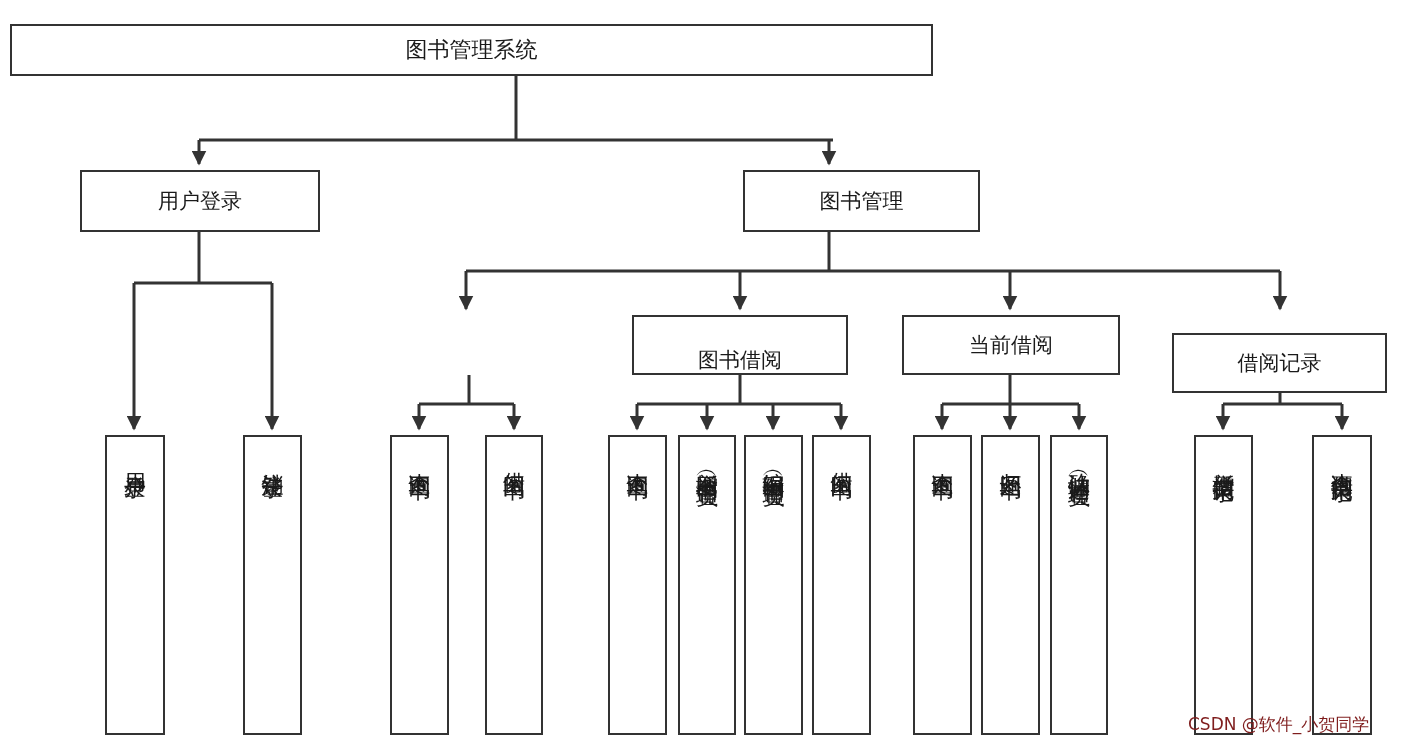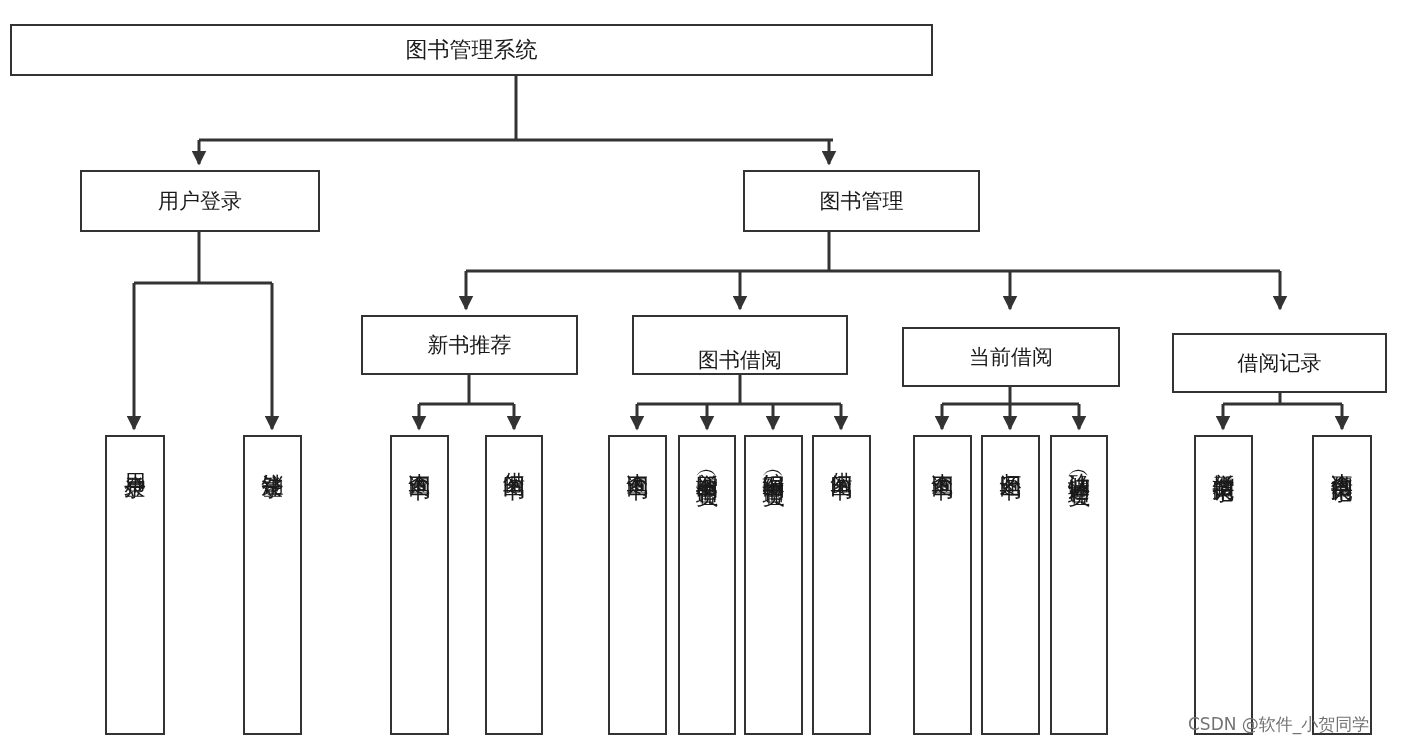--- a/index.html
+++ b/index.html
@@ -54,21 +54,21 @@
     top: 0;
     width: 1405px;
     height: 747px;
     pointer-events: none;
   }
   .watermark {
     position: absolute;
     left: 1188px;
     top: 713px;
     font-size: 17px;
-    color: #737373;
+    color: #7f1d1d;
     white-space: nowrap;
     font-family: "DejaVu Sans", "Liberation Sans", sans-serif;
   }
 </style>
 </head>
 <body>
 
 <div id="canvas">
 
   <svg id="edges" xmlns="http://www.w3.org/2000/svg">
@@ -125,27 +125,24 @@
     <span class="label">图书管理系统</span>
   </div>
 
   <div class="node horiz" style="left:80px; top:170px; width:240px; height:62px;">
     <span class="label">用户登录</span>
   </div>
   <div class="node horiz" style="left:711px; top:170px; width:237px; height:62px;margin-left:32px;">
     <span class="label">图书管理</span>
   </div>
 
-  <div class="node horiz" style="left:361px; top:315px; width:217px; height:60px;">
-    <span class="label">新书推荐</span>
-  </div>
   <div class="node horiz" style="left:632px; top:315px; width:216px; height:60px;align-items:flex-end;">
     <span class="label">图书借阅</span>
   </div>
-  <div class="node horiz" style="left:902px; top:315px; width:218px; height:60px;margin-top:12px;">
+  <div class="node horiz" style="left:902px; top:315px; width:218px; height:60px;">
     <span class="label">当前借阅</span>
   </div>
   <div class="node horiz" style="left:1172px; top:333px; width:215px; height:60px;">
     <span class="label">借阅记录</span>
   </div>
 
   <div class="node vert" style="left:105px; top:435px; width:60px; height:300px;">
     <span class="label">用户登录</span>
   </div>
   <div class="node vert" style="left:243px; top:435px; width:59px; height:300px;">

